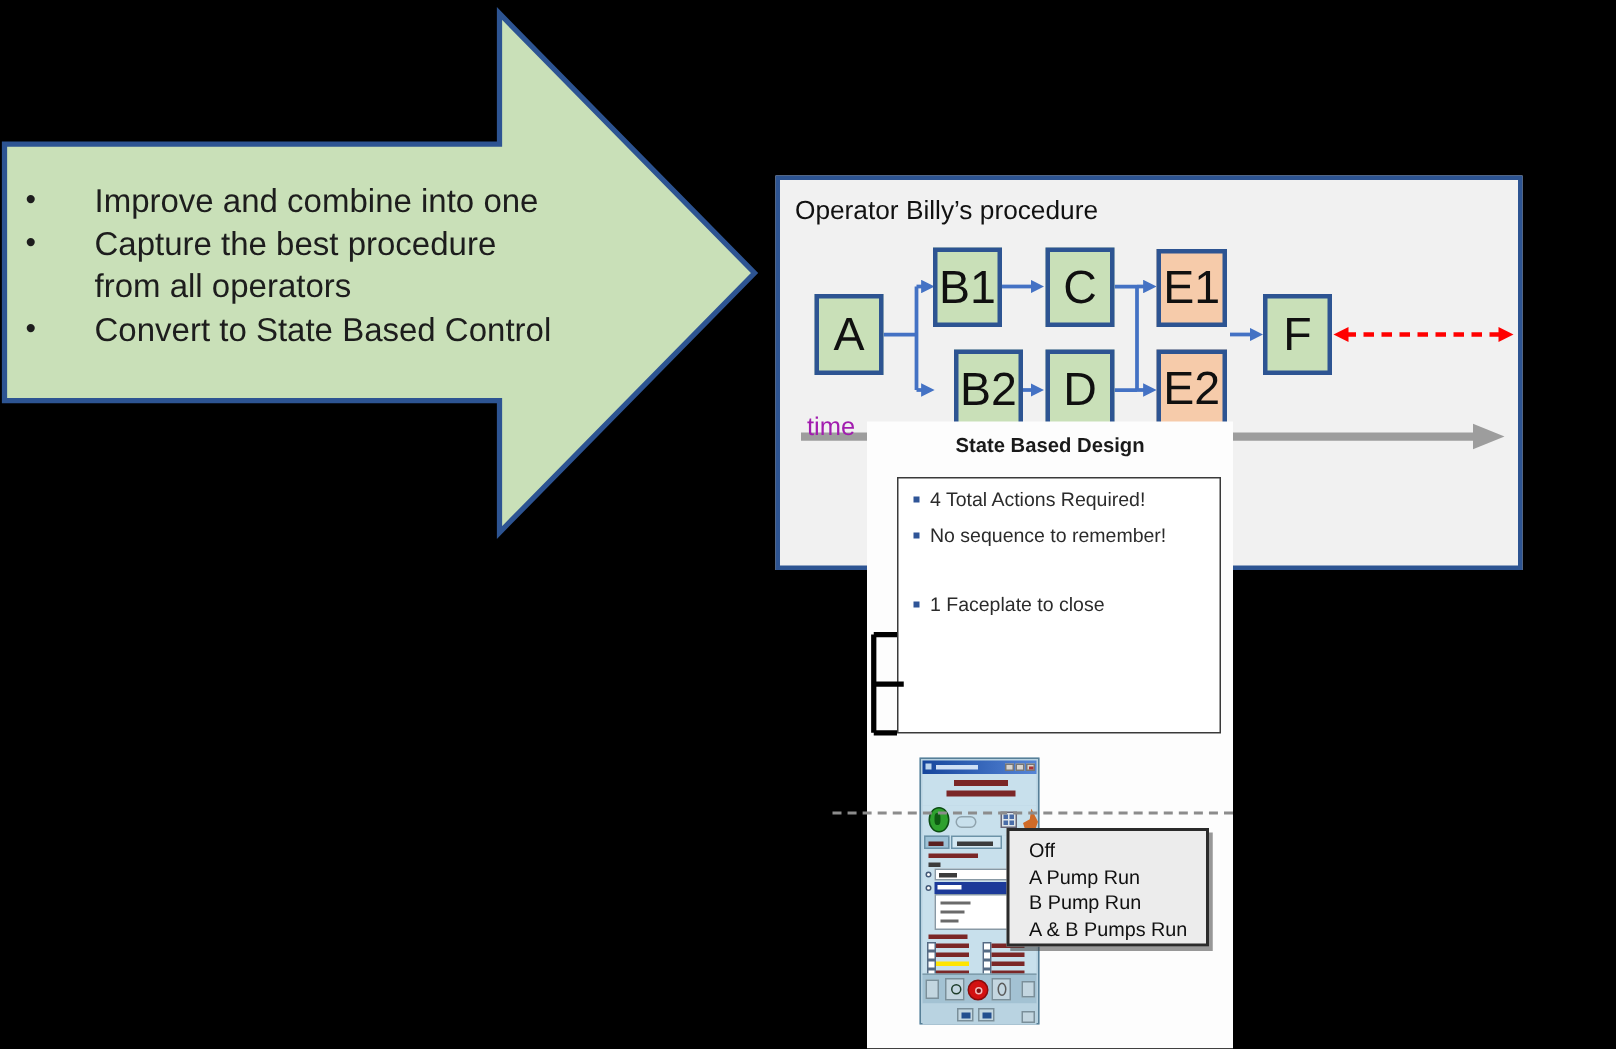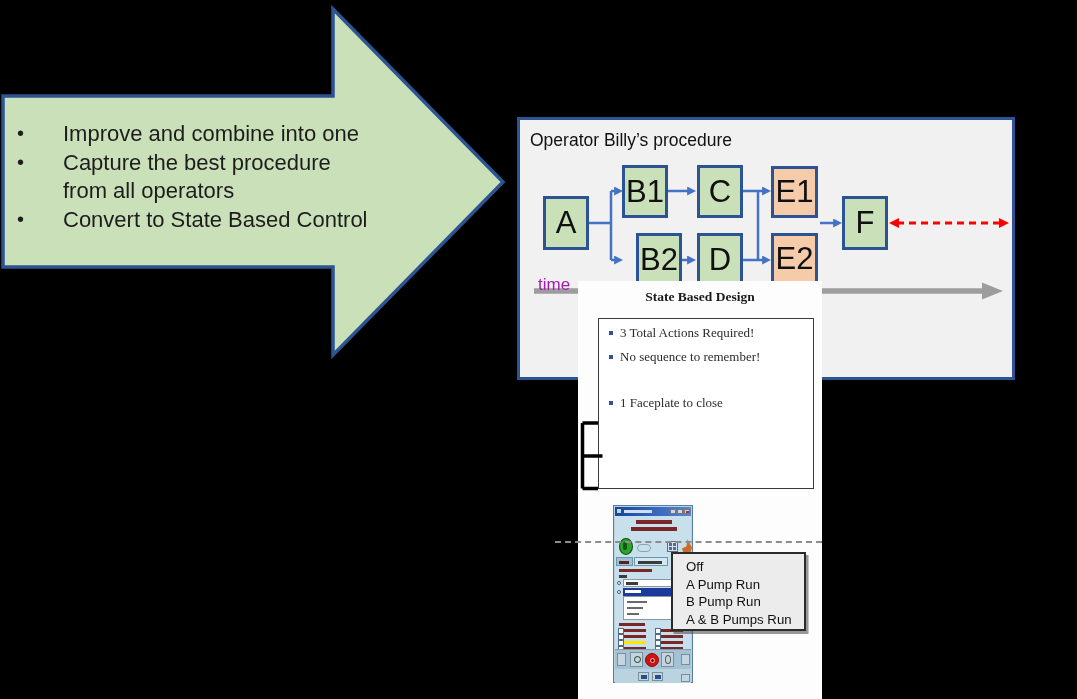--- a/index.html
+++ b/index.html
@@ -18,21 +18,21 @@
   #proc-panel{left:517px;top:69px;width:498px;height:263px;background:#f1f1f1;
               border:3.5px solid #2d5492;box-sizing:border-box;margin-top:48px;}
   #proc-title{position:absolute;left:10px;top:10px;font-size:17.5px;color:#111;}
   #time-label{position:absolute;left:18px;top:155px;font-size:17px;color:#a21caf;}
   .node{position:absolute;display:flex;align-items:center;justify-content:center;
         font-size:31px;color:#101010;border:3.5px solid #2d5492;box-sizing:border-box;}
   .node.green{background:#c9e0b8;}
   .node.orange{background:#f6cbaa;}
 
   
-  #sbd-strip{left:578px;top:281px;width:244px;height:418px;background:#fdfdfd;font-family:Liberation Serif, serif;}
+  #sbd-strip{left:578px;top:281px;width:244px;height:418px;background:#fdfdfd;}
   #sbd-title{margin-top:8px;text-align:center;font-size:13.5px;font-weight:600;color:#1a1a1a;}
   #sbd-box{position:absolute;left:20px;top:37px;width:216px;height:171px;background:#fff;
            border:1.5px solid #3a3a3a;box-sizing:border-box;padding:6px 0 0 10px;}
   .sbd-item{display:flex;align-items:flex-start;height:24px;font-size:13px;color:#2b2b2b;}
   .sbd-bullet{width:4px;height:4px;background:#2f5597;margin:6px 7px 0 0;flex:none;}
   .sbd-gap{height:22px;}
 
   
   #dash-line{left:555px;top:541px;width:267px;height:0;border-top:2px dashed #8c8c8c;z-index:5;}
 
@@ -153,21 +153,21 @@
   <div class="node green" style="left:177px;top:113px;width:46px;height:53px;">D</div>
   <div class="node orange" style="left:251px;top:113px;width:47px;height:52px;">E2</div>
   <div class="node green" style="left:322px;top:76px;width:46px;height:54px;">F</div>
 </div>
 
 <div id="sbd-strip" class="abs">
   <div id="sbd-title">State Based Design</div>
   <div id="sbd-box">
     <div class="sbd-item">
       <span class="sbd-bullet"></span>
-      <span>3 Total Actions Required!</span>
+      <span>4 Total Actions Required!</span>
     </div>
     <div class="sbd-item">
       <span class="sbd-bullet"></span>
       <span>No sequence to remember!</span>
     </div>
     <div class="sbd-gap"></div>
     <div class="sbd-item">
       <span class="sbd-bullet"></span>
       <span>1 Faceplate to close</span>
     </div>

